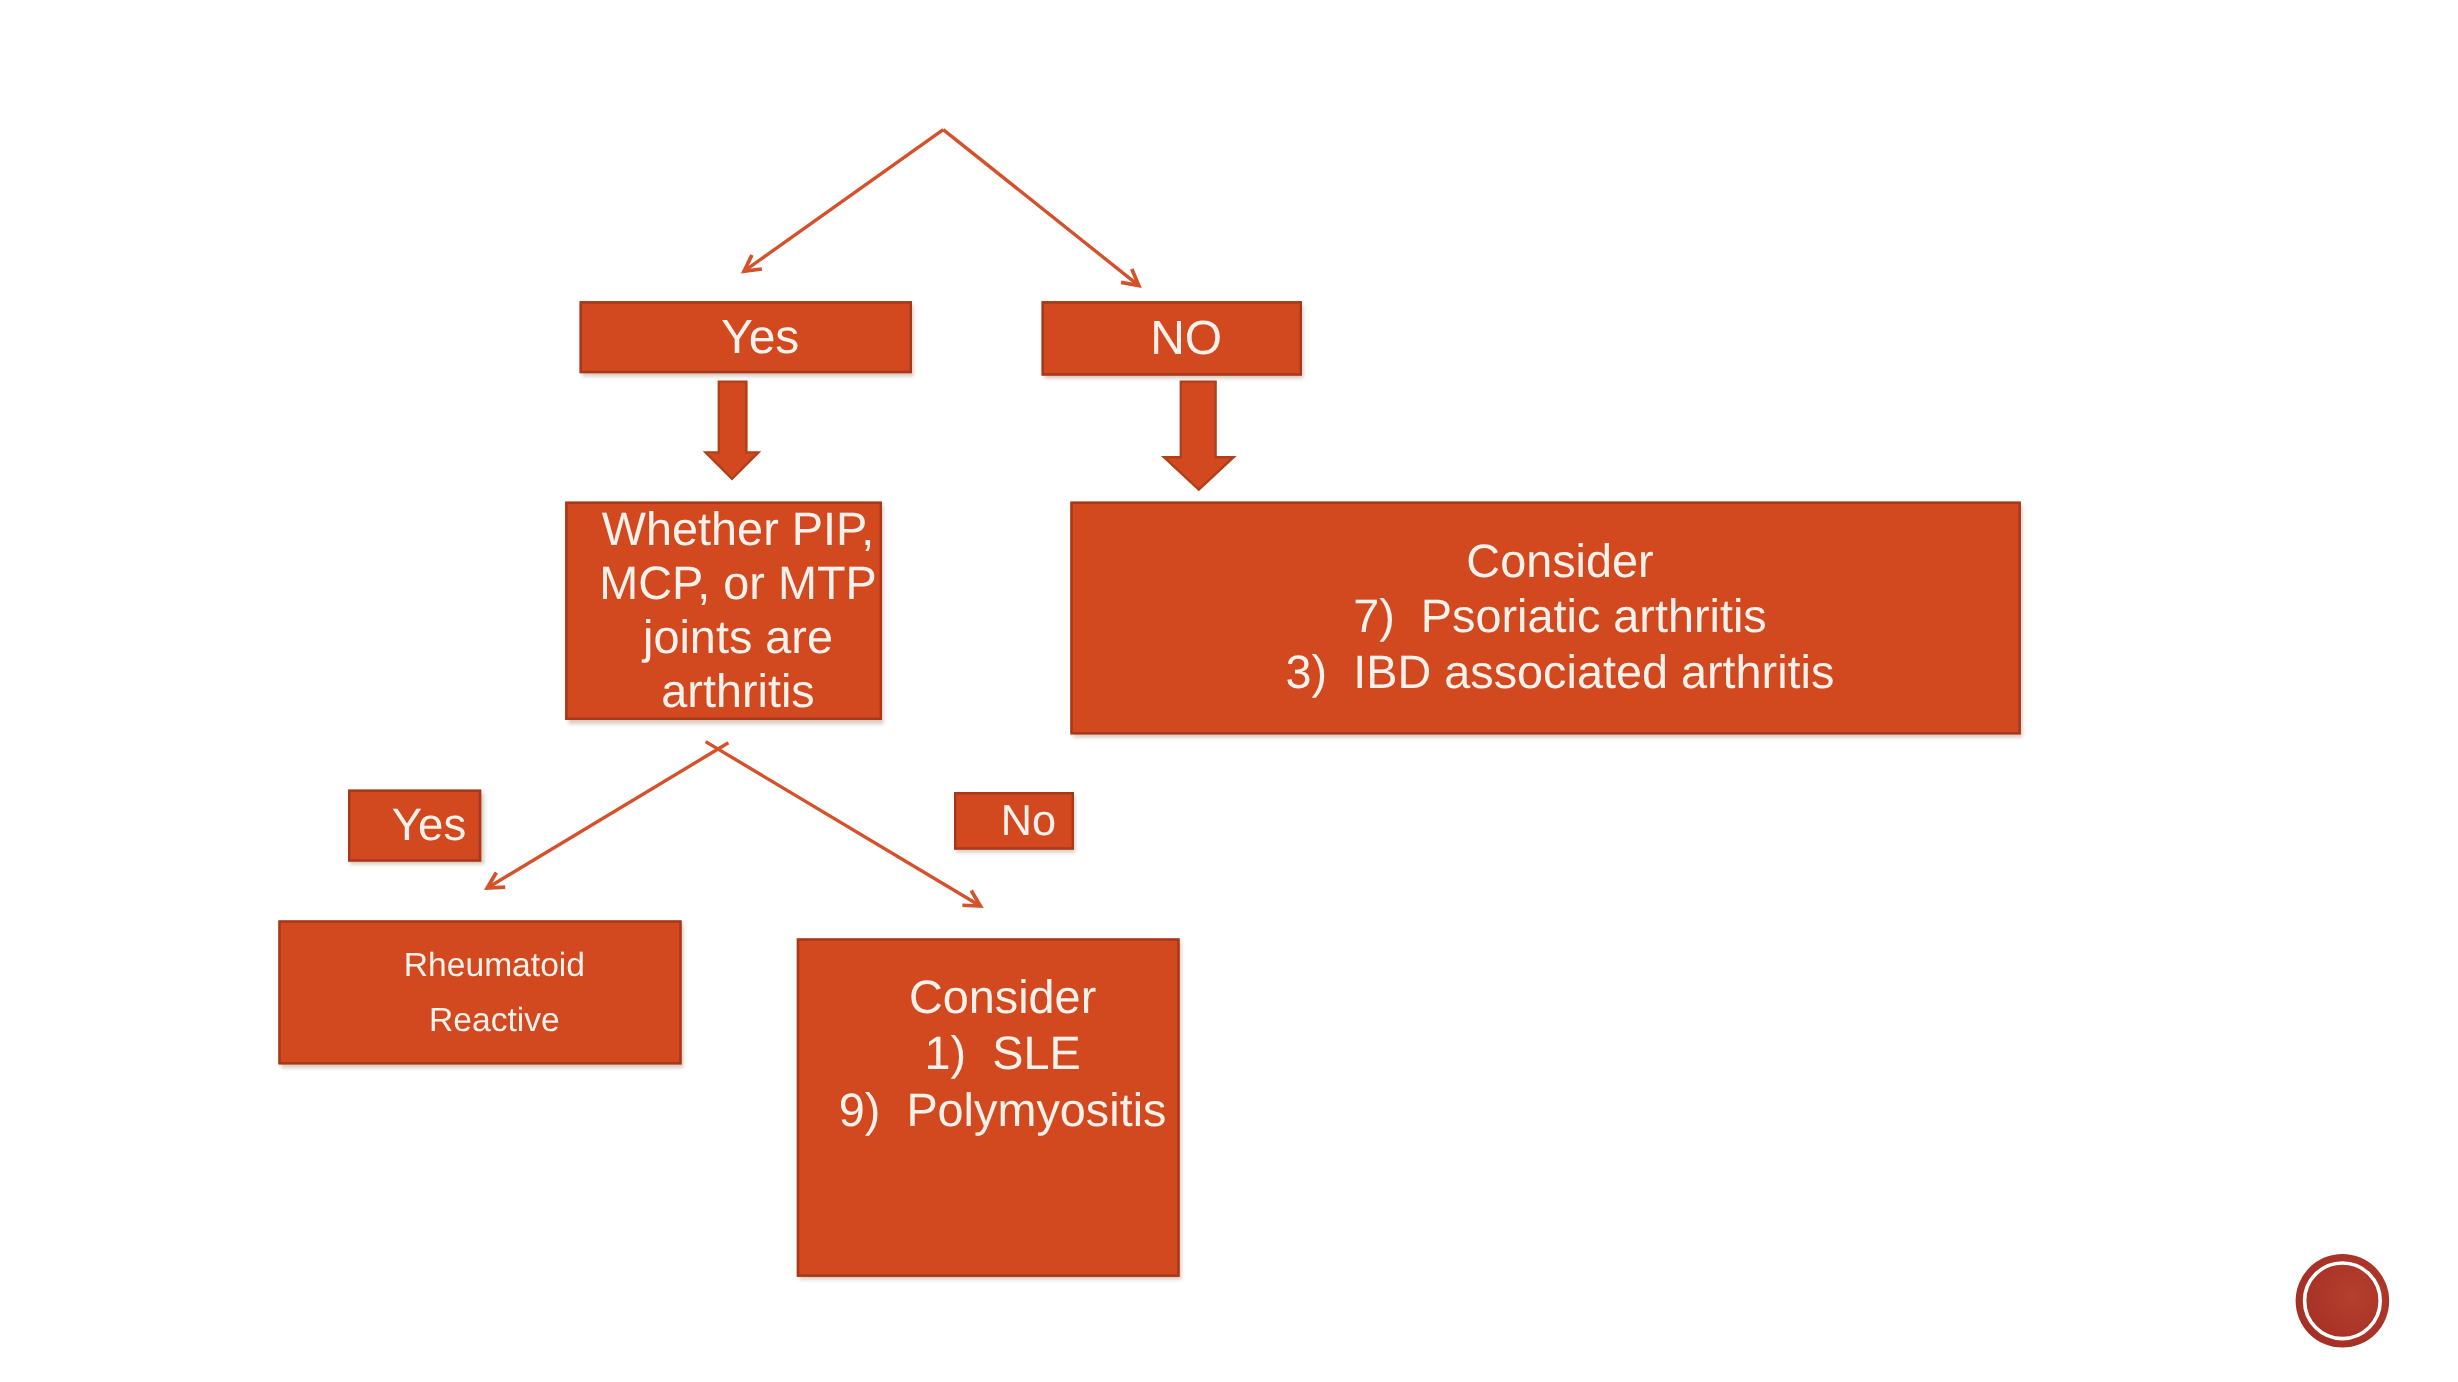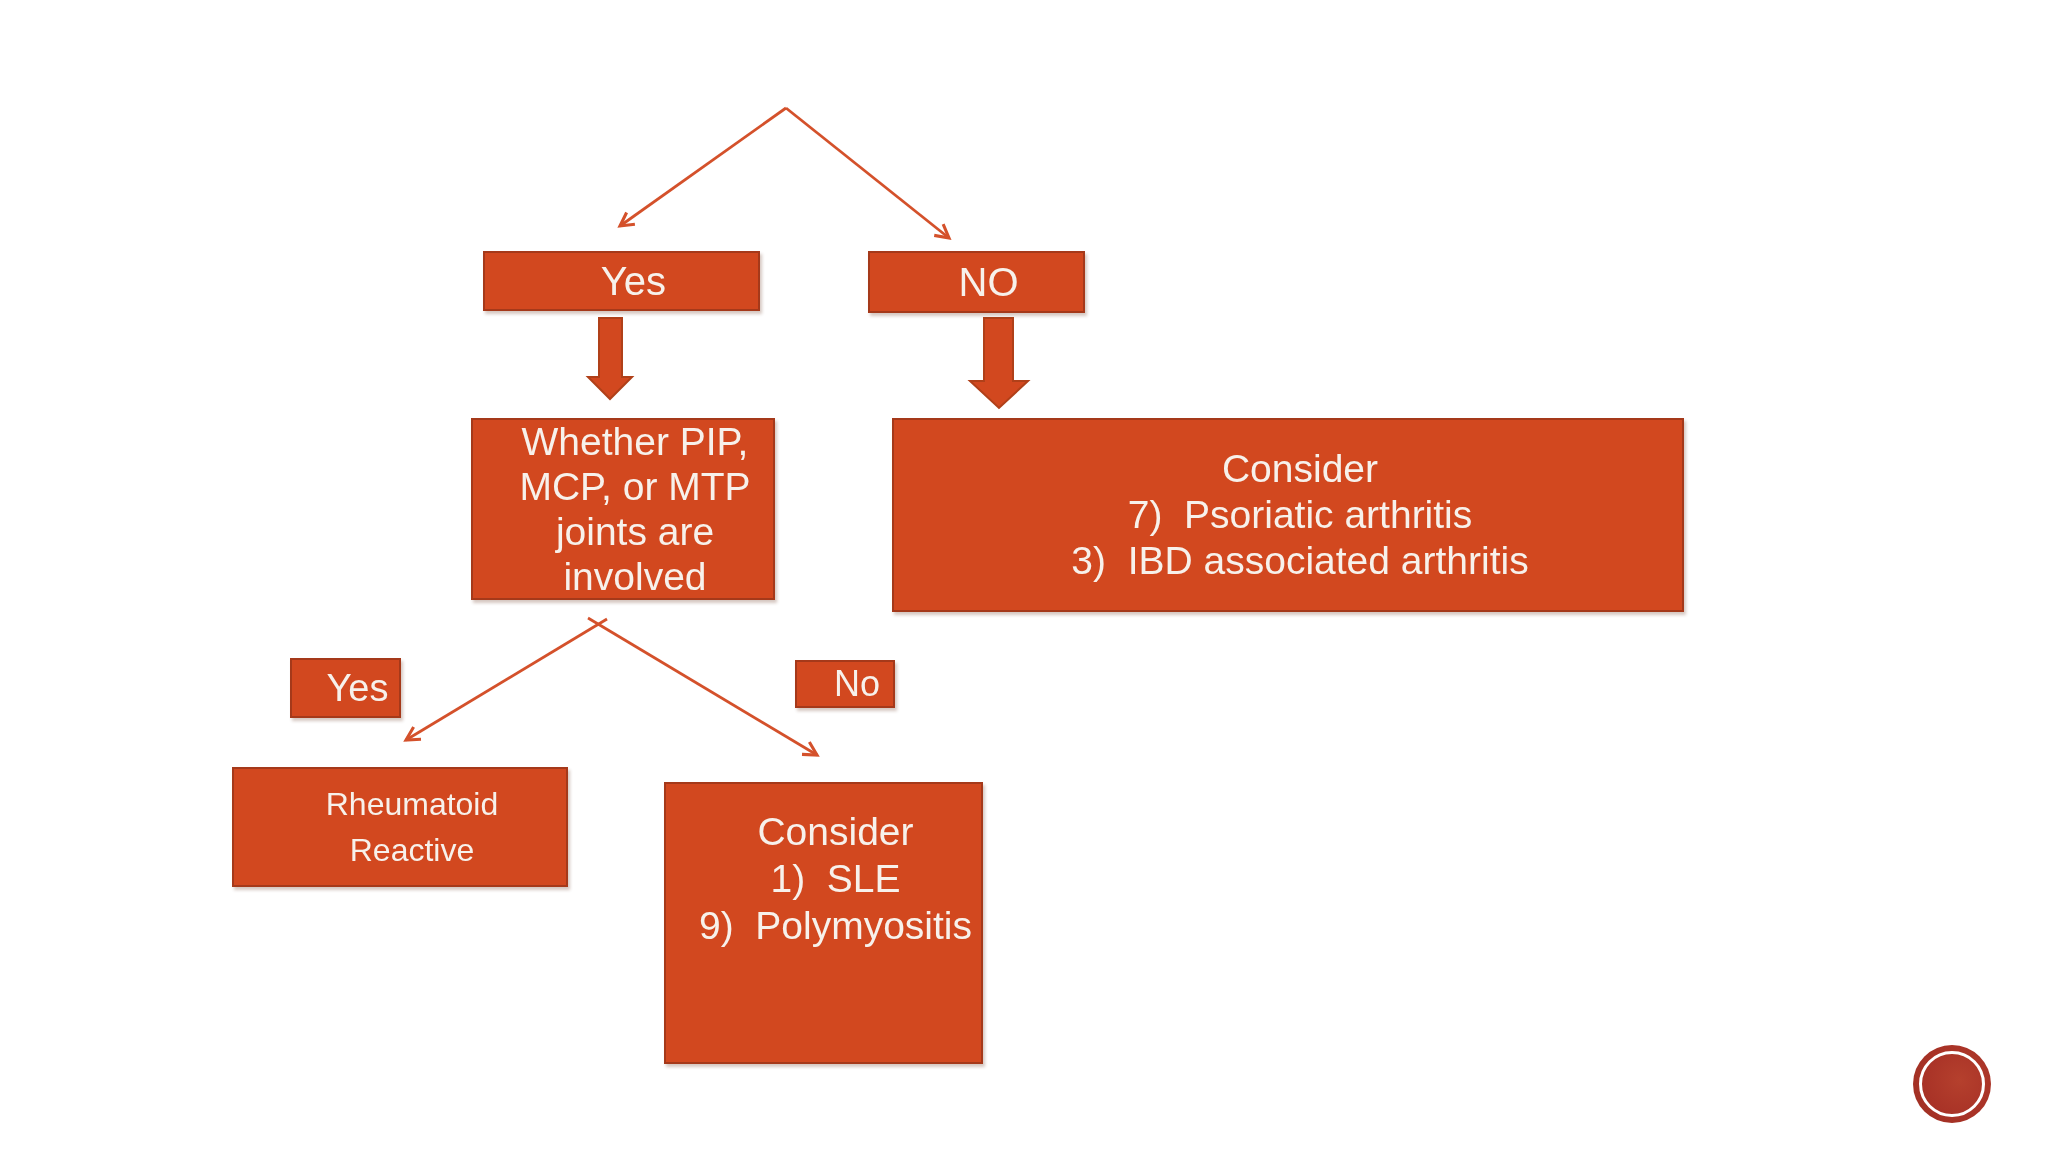--- a/index.html
+++ b/index.html
@@ -45,25 +45,25 @@
     justify-content: center;
     text-align: center;
     line-height: 1.16;
     padding-left: 24px;
   }
   .node .line, .node .list-line, .node .title-line {
     white-space: pre-wrap;
   }
   .node-yes-top    { left: 483px;  top: 251px; width: 277px; height: 60px;  font-size: 40px; }
   .node-no-top     { left: 868px;  top: 251px; width: 217px; height: 62px;  font-size: 40px; }
-  .node-question   { left: 471px;  top: 418px; width: 304px; height: 182px; font-size: 39px; line-height: 45px; }
+  .node-question   { left: 471px;  top: 418px; width: 264px; height: 182px; font-size: 39px; line-height: 45px; }
   .node-consider-r { left: 892px;  top: 418px; width: 792px; height: 194px; font-size: 39px; line-height: 46px; }
   .node-yes-small  { left: 290px;  top: 658px; width: 111px; height: 60px;  font-size: 38px; }
   .node-no-small   { left: 795px;  top: 660px; width: 100px; height: 48px;  font-size: 36px; }
-  .node-rheum      { left: 232px;  top: 767px; width: 336px; height: 120px; font-size: 32px; line-height: 46px; }
+  .node-rheum      { left: 232px;  top: 767px; width: 336px; height: 120px; font-size: 28px; line-height: 46px; }
   .node-consider-b { left: 664px;  top: 782px; width: 319px; height: 282px; font-size: 39px; line-height: 47px;
                      justify-content: flex-start; padding-top: 24px; }
   .stamp {
     position: absolute;
     left: 1913px; top: 1045px;
     width: 78px; height: 78px;
     border-radius: 50%;
     background: radial-gradient(circle at 60% 45%,
                 var(--stamp-light, #B5402D) 0%,
                 var(--stamp-fill, #A93327) 55%,
@@ -104,21 +104,21 @@
   </div>
 
   <div class="node node-no-top">
     <span class="line">NO</span>
   </div>
 
   <div class="node node-question">
     <span class="line">Whether PIP,</span>
     <span class="line">MCP, or MTP</span>
     <span class="line">joints are</span>
-    <span class="line">involved</span>
+    <span class="line">arthritis</span>
   </div>
 
   <div class="node node-consider-r">
     <span class="title-line">Consider</span>
     <span class="list-line">7)  Psoriatic arthritis</span>
     <span class="list-line">3)  IBD associated arthritis</span>
   </div>
 
   <div class="node node-yes-small">
     <span class="line">Yes</span>

